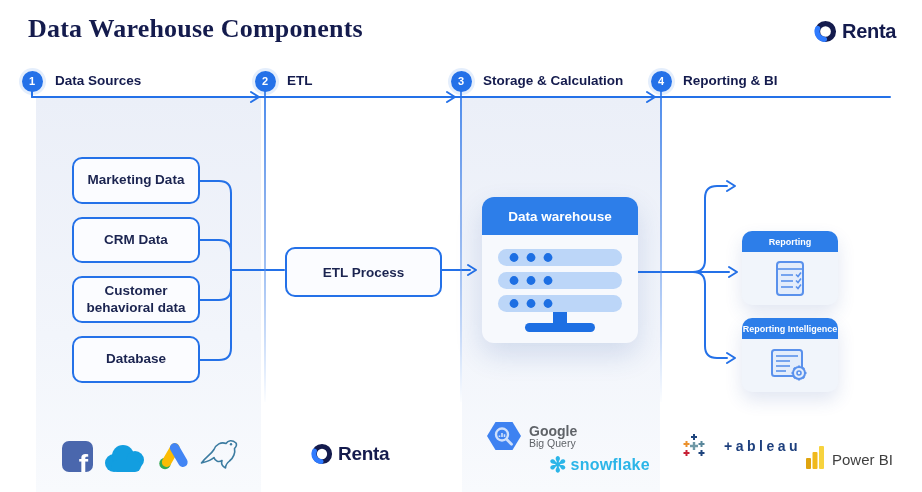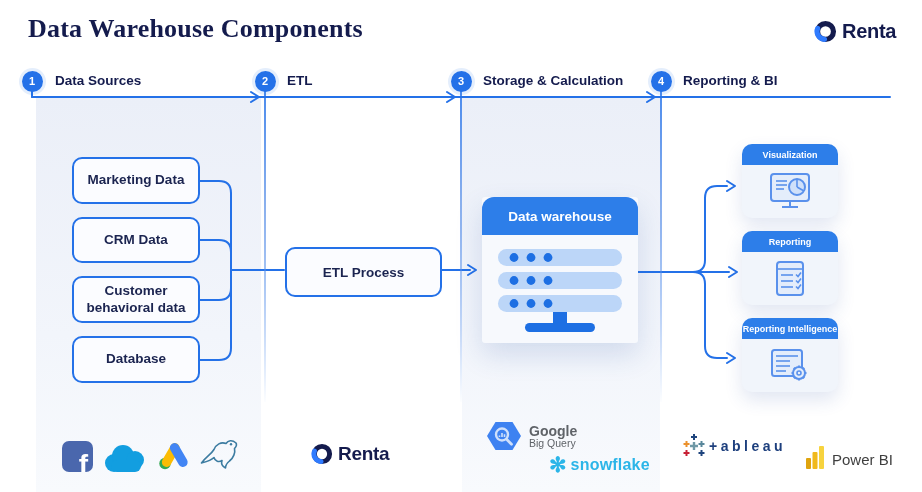--- a/index.html
+++ b/index.html
@@ -11,21 +11,21 @@
   .stage-circle{width:21px;height:21px;border-radius:50%;background:#2471e8;color:#fff;
                 font-size:11px;font-weight:700;display:flex;align-items:center;justify-content:center;
                 box-shadow:0 0 0 3px rgba(36,113,232,.12);z-index:5;}
   .stage-label{font-size:13.5px;font-weight:700;color:#141b4d;white-space:nowrap;z-index:5;}
   .src-box{left:72px;width:128px;background:#fbfcff;border:2px solid #2471e8;border-radius:10px;
            display:flex;align-items:center;justify-content:center;text-align:center;
            font-size:13.5px;font-weight:600;color:#1b2450;line-height:1.25;z-index:4;padding:2px 12px;box-sizing:border-box;}
   .etl-box{left:285px;top:247px;width:153px;height:46px;background:#fbfcff;border:2px solid #2471e8;
            border-radius:10px;display:flex;align-items:center;justify-content:center;
            font-size:13.5px;font-weight:600;color:#1b2450;z-index:4;}
-  .wh-card{left:482px;top:197px;width:156px;height:146px;background:#f7f9fd;border-radius:3px;
+  .wh-card{left:482px;top:197px;width:156px;height:146px;background:#f7f9fd;border-radius:12px;
            box-shadow:0 12px 28px rgba(40,80,160,.16);z-index:4;}
   .wh-header{height:38px;background:#2d7ee9;border-radius:12px 12px 0 0;display:flex;align-items:center;
              justify-content:center;color:#ffffff;font-size:13.5px;font-weight:600;}
   .rep-card{left:742px;width:96px;height:74px;background:#f1f5fb;border-radius:10px;
             box-shadow:0 8px 18px rgba(40,80,160,.14);z-index:4;}
   .rep-header{height:21px;background:#2d7ee9;border-radius:10px 10px 0 0;display:flex;align-items:center;
               justify-content:center;color:#fff;font-size:9px;font-weight:700;white-space:nowrap;}
   .rep-body{height:53px;display:flex;align-items:center;justify-content:center;}
   .logo-text{color:#141b4d;font-weight:700;letter-spacing:-.3px;}
   .fb{width:31px;height:31px;border-radius:7px;background:#4a67ad;overflow:hidden;position:relative;}
@@ -145,37 +145,20 @@
           <circle cx="17" cy="54.5" r="4.4"></circle>
             <circle cx="34" cy="54.5" r="4.4"></circle>
             <circle cx="51" cy="54.5" r="4.4"></circle>
           <rect x="56" y="63" width="14" height="15"></rect>
           <rect x="28" y="74" width="70" height="9" rx="4.5"></rect>
         </g>
       </svg>
     </div>
   </div>
 
-  <div class="abs rep-card" style="top:144px;">
-    <div class="rep-header">Visualization</div>
-    <div class="rep-body">
-      <svg width="44" height="40" viewBox="0 0 44 40" fill="none" stroke="#5a91ec" stroke-width="2">
-        <rect x="3" y="2" width="38" height="27" rx="3" fill="#e4edfb"></rect>
-        <g stroke-width="1.6">
-          <path d="M8 9 H19"></path>
-            <path d="M8 13 H19"></path>
-            <path d="M8 17 H16"></path>
-        </g>
-        <circle cx="29" cy="15" r="8" fill="#cfe0fa"></circle>
-        <path d="M29 15 V7 M29 15 L36 19" stroke-width="1.6"></path>
-        <path d="M22 29 V34"></path>
-        <path d="M14 35 H30"></path>
-      </svg>
-    </div>
-  </div>
 
   <div class="abs rep-card" style="top:231px;">
     <div class="rep-header">Reporting</div>
     <div class="rep-body">
       <svg width="40" height="40" viewBox="0 0 40 40" fill="none" stroke="#5a91ec" stroke-width="2">
         <rect x="7" y="3" width="26" height="33" rx="3" fill="#e4edfb"></rect>
         <path d="M7 10 H33" stroke-width="1.6"></path>
         <g stroke-width="1.6">
           <path d="M11 16 H23"></path>
             <path d="M11 22 H23"></path>
@@ -266,21 +249,21 @@
   <div class="abs" style="left:529px;top:424px;">
     <div class="gtxt1">Google</div>
     <div class="gtxt2" style="margin-top:0;">Big Query</div>
   </div>
 
   <div class="abs" style="left:549px;top:454px;display:flex;align-items:center;gap:4px;">
     <span class="snowglyph">✻</span>
     <span class="snow">snowflake</span>
   </div>
 
-  <div class="abs" style="left:682px;top:433px;display:flex;align-items:center;gap:3px;">
+  <div class="abs" style="left:682px;top:433px;display:flex;align-items:center;gap:18px;">
     <span>
       <svg width="24" height="26" viewBox="0 0 24 26">
         <g stroke-width="2">
           <path d="M12 1 V7 M9 4 H15" stroke="#1f457e"></path>
           <path d="M4.5 8 V14 M1.5 11 H7.5" stroke="#eb912c"></path>
           <path d="M19.5 8 V14 M16.5 11 H22.5" stroke="#59879b"></path>
           <path d="M12 9 V17 M8 13 H16" stroke="#7099a6" stroke-width="2.4"></path>
           <path d="M4.5 17 V23 M1.5 20 H7.5" stroke="#c72035"></path>
           <path d="M19.5 17 V23 M16.5 20 H22.5" stroke="#1f457e"></path>
         </g>

